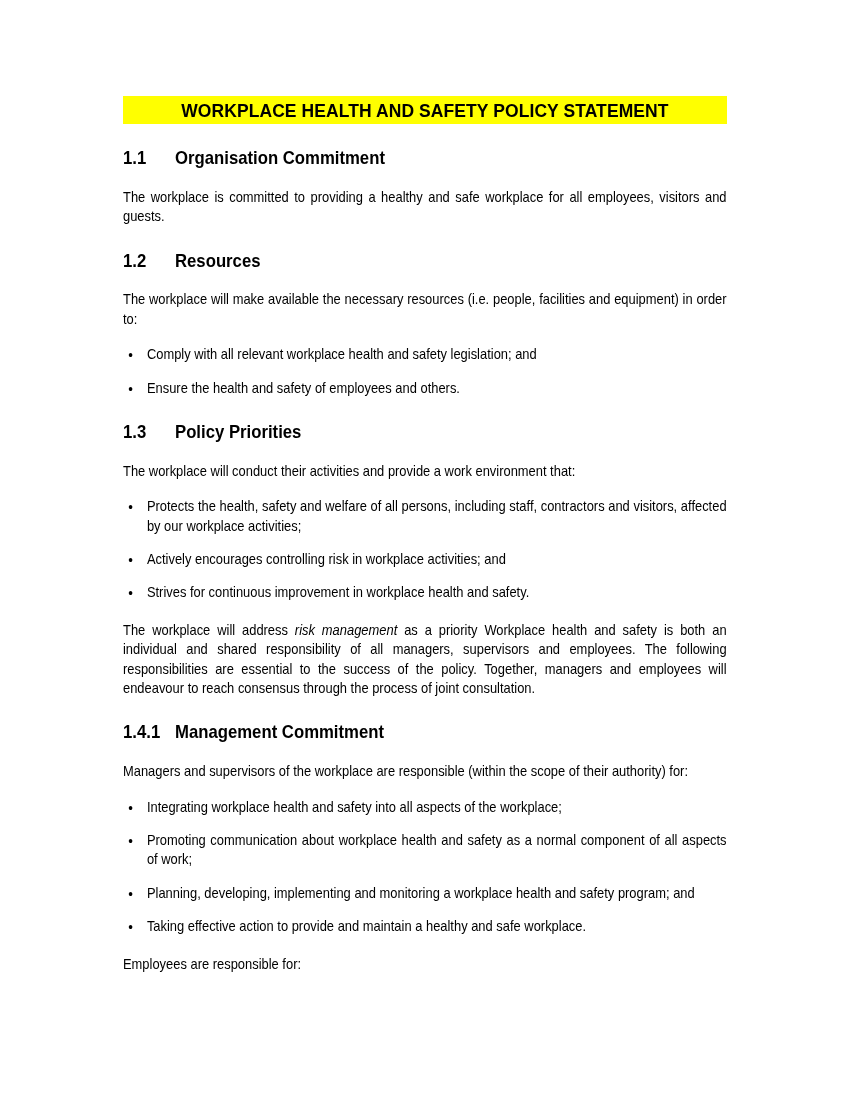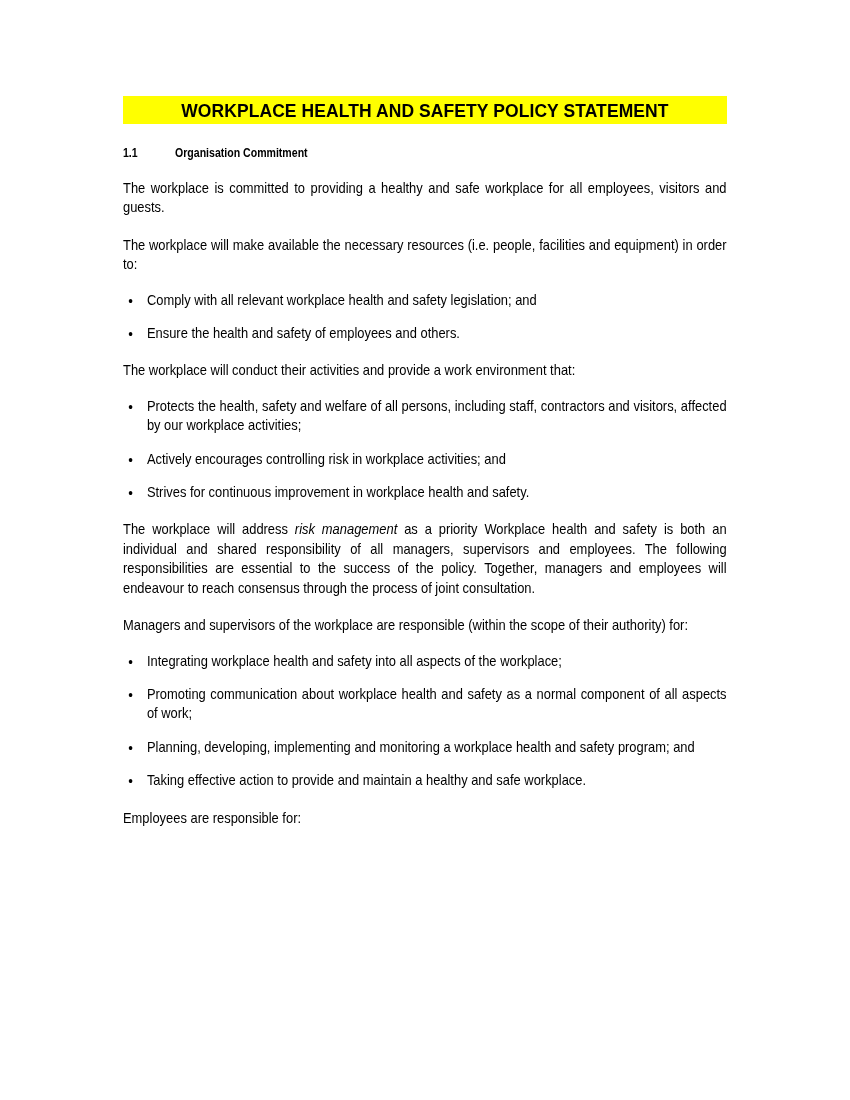--- a/index.html
+++ b/index.html
@@ -40,21 +40,21 @@
     letter-spacing: 0.1px;
     line-height: 1;
     transform: scaleX(0.92);
     transform-origin: center center;
     white-space: nowrap;
   }
 
   
   .heading {
     display: flex;
-    font-size: 12px;
+    font-size: 19px;
     font-weight: bold;
     margin-top: 22px;
     margin-bottom: 0;
     line-height: 1.25;
     align-items: flex-end;
   }
   .heading .num {
     width: 52px;
     flex: 0 0 52px;
     transform: scaleX(0.88);
@@ -129,50 +129,62 @@
     <div class="title-band">
       <span class="title-text">WORKPLACE HEALTH AND SAFETY POLICY STATEMENT</span>
     </div>
 
     <div class="heading">
       <span class="num">1.1</span>
       <span class="htext">Organisation Commitment</span>
     </div>
     <p class="para">The workplace is committed to providing a healthy and safe workplace for all employees, visitors and guests.</p>
 
+    <div class="heading">
+      <span class="num">1.2</span>
+      <span class="htext">Resources</span>
+    </div>
     <p class="para">The workplace will make available the necessary resources (i.e. people, facilities and equipment) in order to:</p>
     <ul class="bullets">
       <li>
         <span class="bullet-dot">•</span>
         <span class="li-text">Comply with all relevant workplace health and safety legislation; and</span>
       </li>
       <li>
         <span class="bullet-dot">•</span>
         <span class="li-text">Ensure the health and safety of employees and others.</span>
       </li>
     </ul>
 
+    <div class="heading">
+      <span class="num">1.3</span>
+      <span class="htext">Policy Priorities</span>
+    </div>
     <p class="para">The workplace will conduct their activities and provide a work environment that:</p>
     <ul class="bullets">
       <li>
         <span class="bullet-dot">•</span>
         <span class="li-text">Protects the health, safety and welfare of all persons, including staff, contractors and visitors, affected by our workplace activities;</span>
       </li>
       <li>
         <span class="bullet-dot">•</span>
         <span class="li-text">Actively encourages controlling risk in workplace activities; and</span>
       </li>
       <li>
         <span class="bullet-dot">•</span>
         <span class="li-text">Strives for continuous improvement in workplace health and safety.</span>
       </li>
     </ul>
     <p class="para"><span>The workplace will address </span><em>risk management</em><span> as a priority Workplace health and safety is both an individual and shared responsibility of all managers, supervisors and employees. The following responsibilities are essential to the success of the policy. Together, managers and employees will endeavour to reach consensus through the process of joint consultation.</span></p>
 
 
+    <div class="heading">
+      <span class="num">1.4.1</span>
+      <span class="htext">Management Commitment</span>
+    </div>
     <p class="para">Managers and supervisors of the workplace are responsible (within the scope of their authority) for:</p>
     <ul class="bullets">
       <li>
         <span class="bullet-dot">•</span>
         <span class="li-text">Integrating workplace health and safety into all aspects of the workplace;</span>
       </li>
       <li>
         <span class="bullet-dot">•</span>
         <span class="li-text">Promoting communication about workplace health and safety as a normal component of all aspects of work;</span>
       </li>

